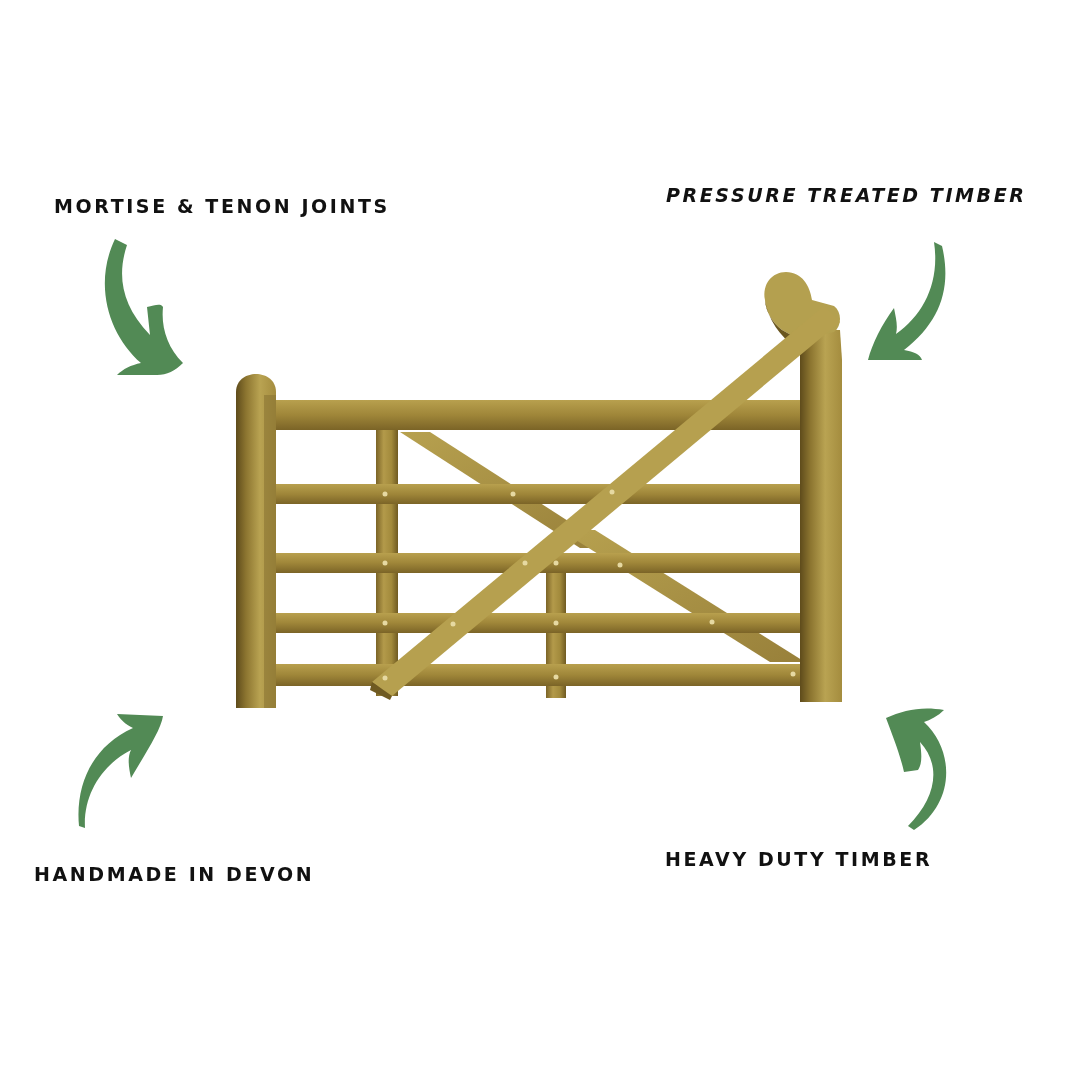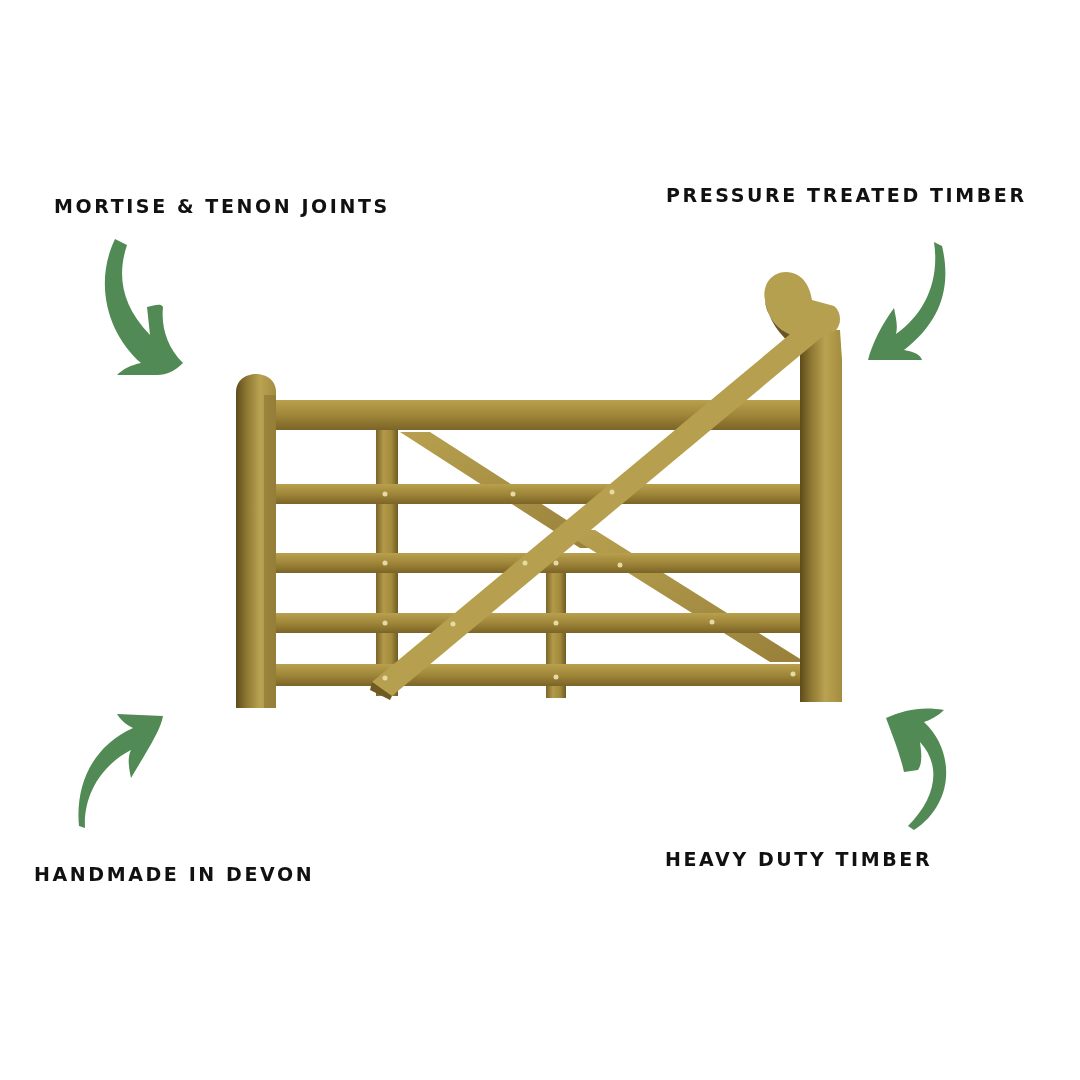--- a/index.html
+++ b/index.html
@@ -17,21 +17,21 @@
     .feature-label {
       position: absolute;
       font-weight: bold;
       font-size: 19px;
       letter-spacing: 2.6px;
       color: #111111;
       white-space: nowrap;
       line-height: 1;
     }
     #label-tl { left: 54px;  top: 197px; }
-    #label-tr { left: 666px; top: 186px; }
+    #label-tr { left: 666px; top: 186px; font-style: italic; }
     #label-bl { left: 34px;  top: 865px; text-align: center; }
     #label-br { left: 665px; top: 850px; }
 
     .arrow {
       position: absolute;
     }
     #gate {
       position: absolute;
       left: 0;
       top: 0;

